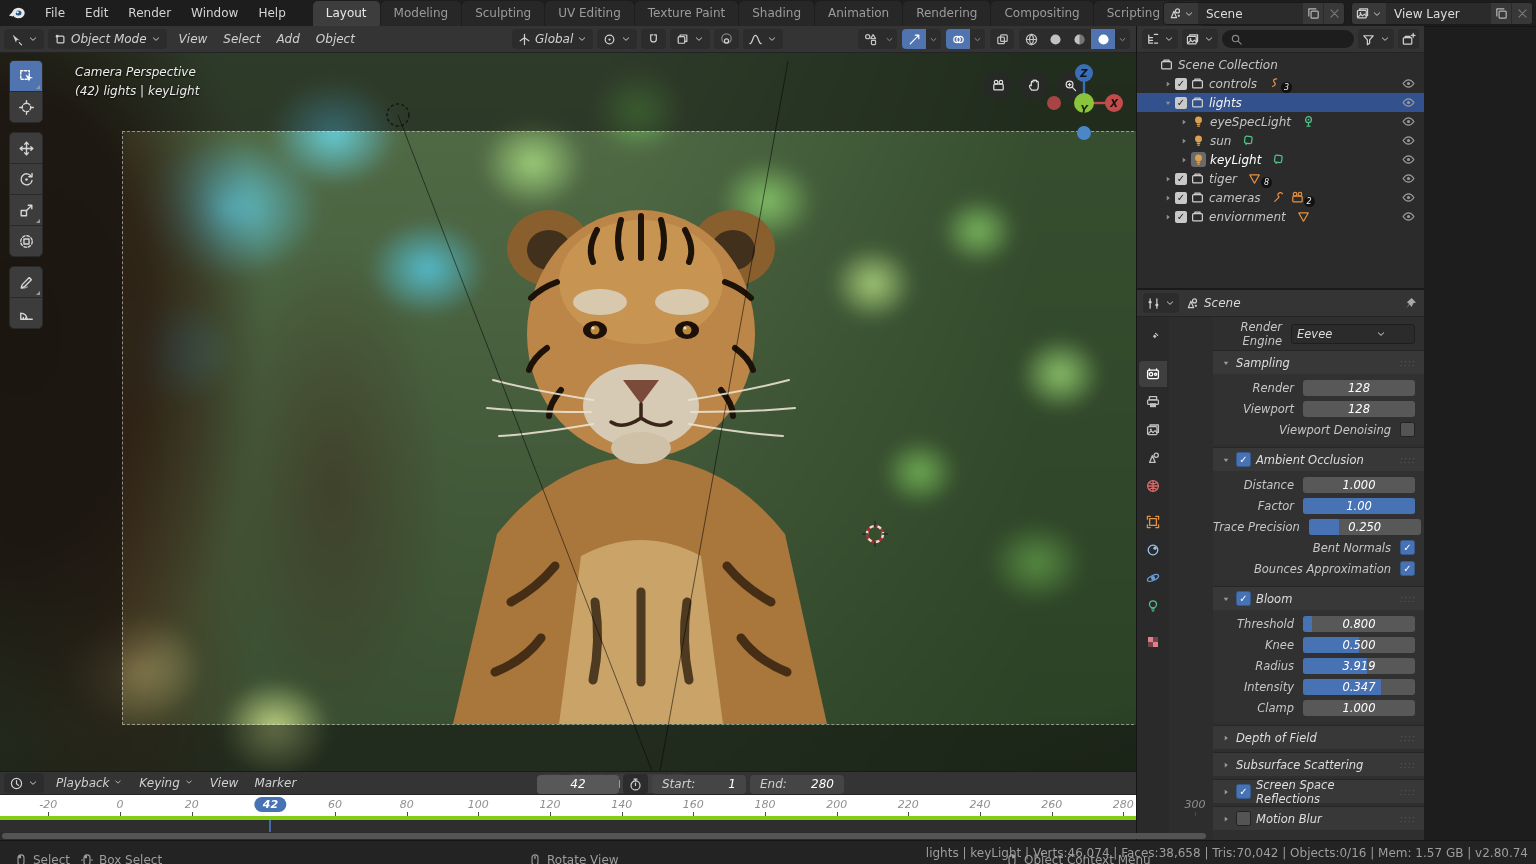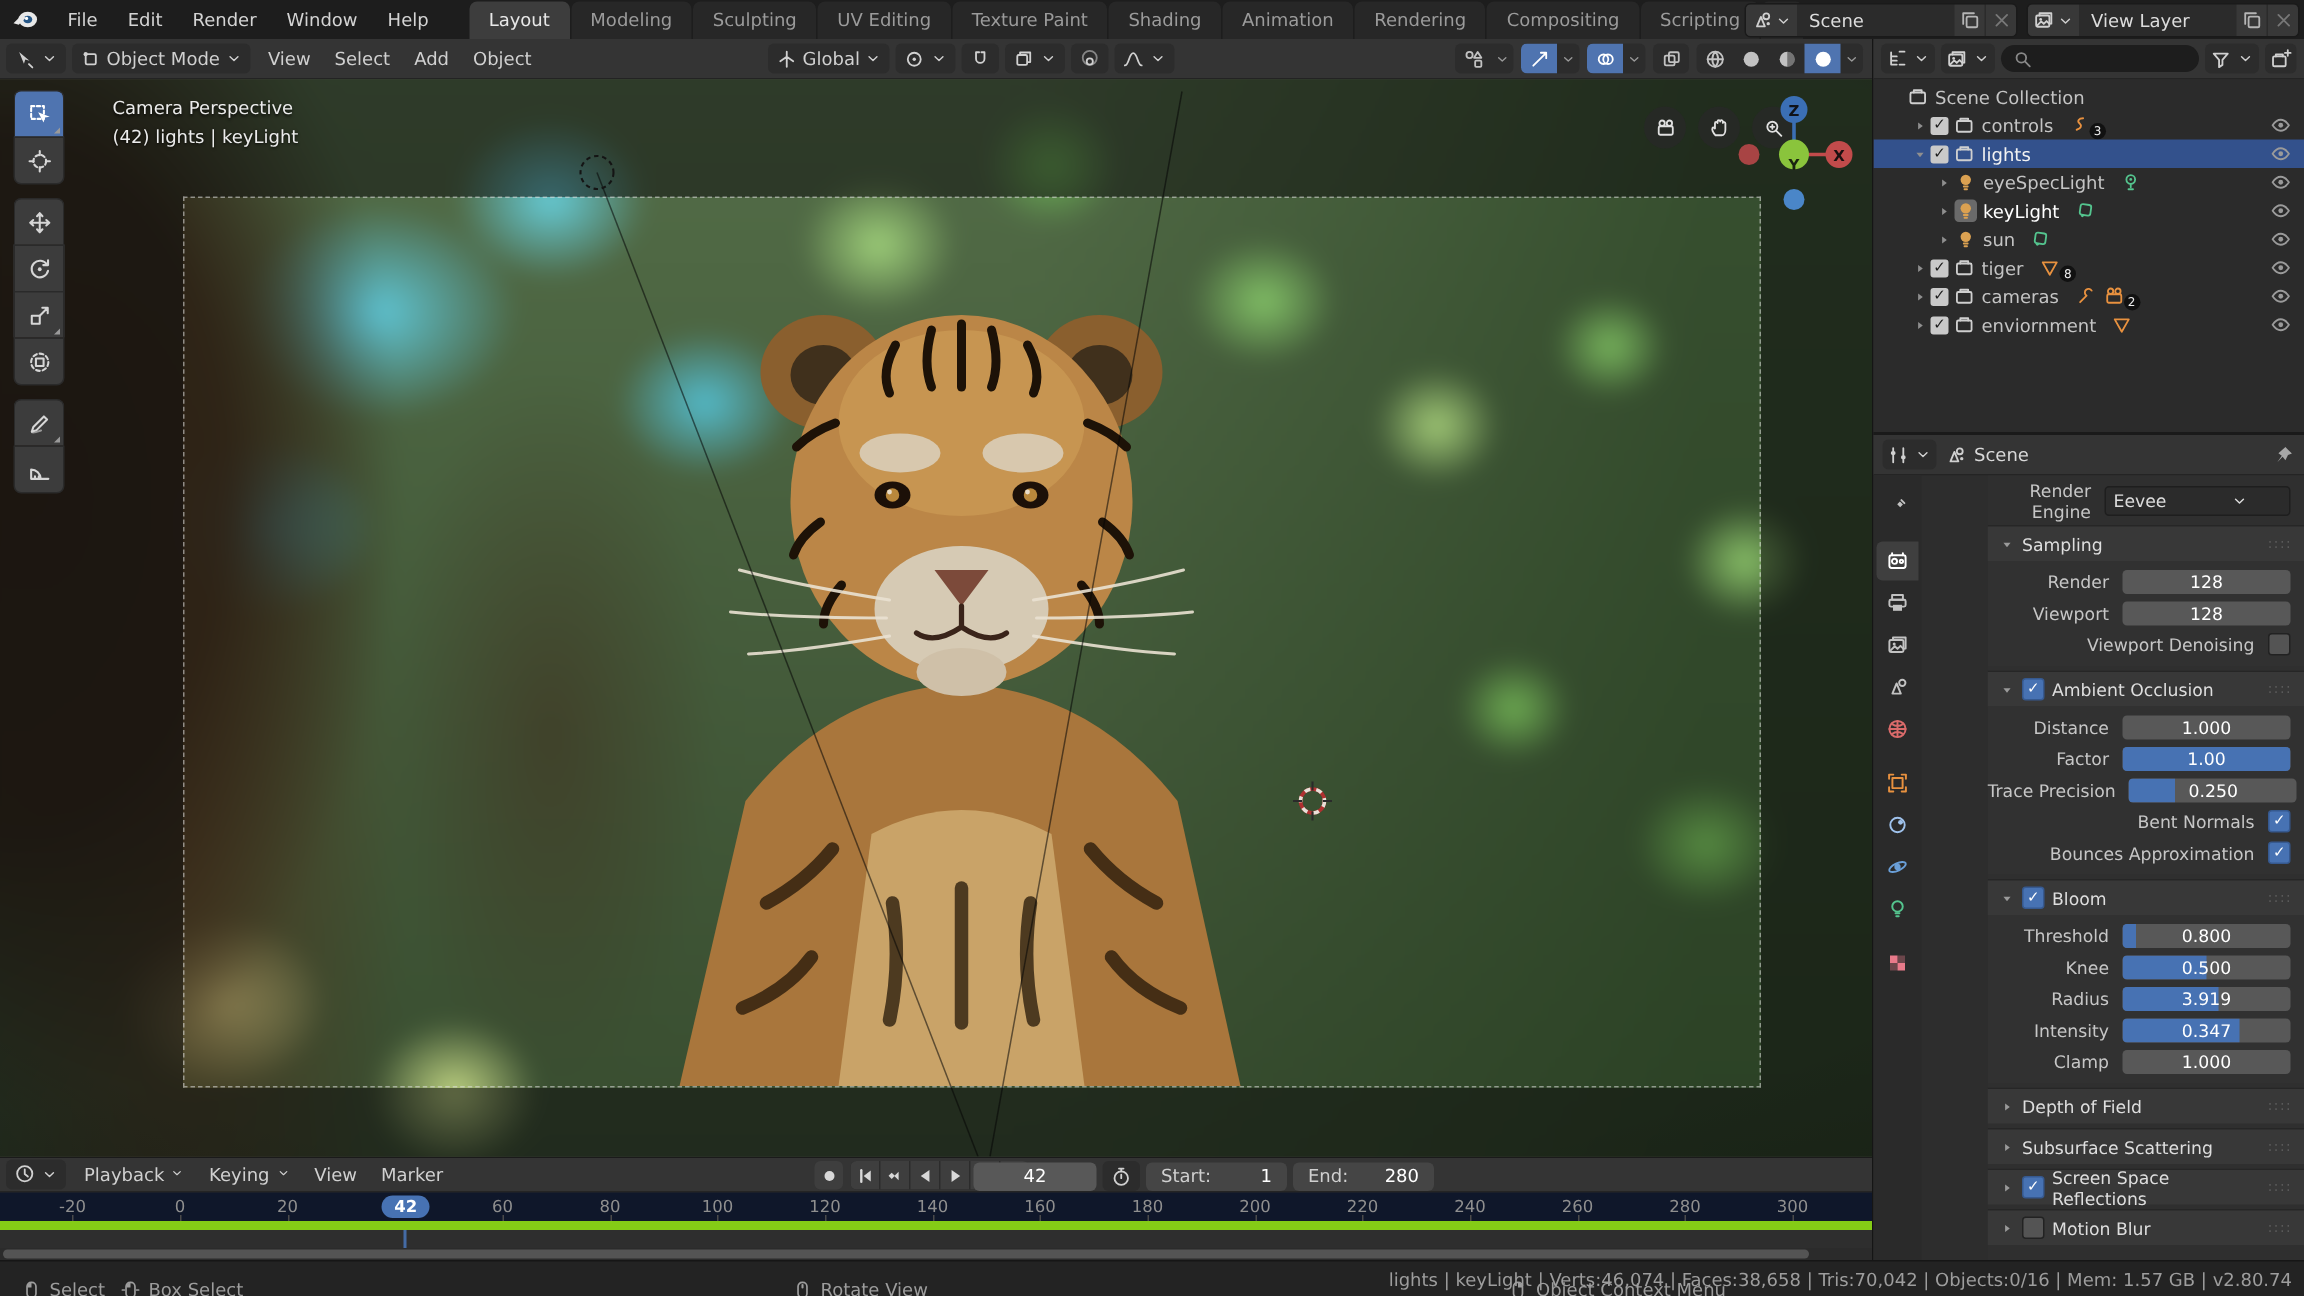--- a/index.html
+++ b/index.html
@@ -18,21 +18,21 @@
   .ws-tab{padding:5px 13px 6px;background:#272727;color:#9b9b9b;border-radius:5px 5px 0 0;height:14px;line-height:14px;}
   .ws-tab.active{background:#3d3d3d;color:#e8e8e8;}
   .ws-tab.add{padding:5px 9px 6px;}
   .tb-right{position:absolute;right:3px;top:2px;display:flex;gap:6px;}
   .id-widget{display:flex;align-items:center;height:21px;background:#2b2b2b;border:1px solid #1a1a1a;border-radius:4px;overflow:hidden;}
   .id-widget .type{display:flex;align-items:center;background:#383838;height:100%;padding:0 3px;gap:1px;}
   .id-widget .name{padding:0 8px;min-width:88px;color:#dcdcdc;}
   .id-widget .mini{display:flex;align-items:center;justify-content:center;width:20px;height:100%;background:#383838;margin-left:1px;color:#b5b5b5;}
   .id-widget .mini.dim{color:#777;}
   
-  #main{position:absolute;left:0;top:26px;width:1536px;height:814px;display:flex;}
+  #main{position:absolute;left:0;top:26px;width:1424px;height:814px;display:flex;font-style:italic;}
   #left{width:1248px;display:flex;flex-direction:column;border-right:1px solid #151515;}
   
   #vp-header{position:relative;height:26px;background:#343434;border-bottom:1px solid #232323;
              display:flex;align-items:center;padding:0 4px;flex:none;}
   .hdr-btn{display:flex;align-items:center;gap:3px;background:#2c2c2c;border-radius:4px;height:20px;padding:0 5px;margin-right:4px;color:#d0d0d0;}
   .hdr-menu{padding:0 8px;color:#d0d0d0;}
   #vph-center{position:absolute;left:512px;top:3px;display:flex;align-items:center;}
   #vph-right{position:absolute;right:6px;top:3px;display:flex;align-items:center;gap:5px;}
   .tg-group{display:flex;background:#2c2c2c;border-radius:4px;overflow:hidden;height:20px;}
   .tg{display:flex;align-items:center;justify-content:center;width:24px;height:20px;color:#c2c2c2;}
@@ -85,21 +85,21 @@
   
   #timeline{height:68px;flex:none;display:flex;flex-direction:column;background:#2b2b2b;border-top:1px solid #1a1a1a;}
   #tl-header{position:relative;height:24px;background:#343434;display:flex;align-items:center;padding:0 4px;border-bottom:1px solid #242424;}
   #tl-transport{position:absolute;left:543px;top:2px;display:flex;align-items:center;gap:5px;}
   .tp-group{display:flex;gap:1px;background:#2c2c2c;border-radius:4px;overflow:hidden;}
   .tp-btn{width:19px;height:19px;background:#3e3e3e;display:flex;align-items:center;justify-content:center;color:#d8d8d8;}
   .tp-btn.rec{border-radius:4px;}
   #tl-fields{position:absolute;right:292px;top:2px;display:flex;align-items:center;gap:4px;}
   .tl-field{height:19px;border-radius:4px;background:#585858;color:#fff;display:flex;align-items:center;justify-content:center;}
   .tl-field.range{background:#454545;color:#cfcfcf;justify-content:space-between;padding:0 10px;}
-  #tl-ruler{position:relative;height:22px;background:#0f172a;border-bottom:6px solid #84cc16;}
+  #tl-ruler{position:relative;height:22px;background:#ffffff;border-bottom:4px solid #84cc16;}
   .tick{position:absolute;top:3px;transform:translateX(-50%);color:#8f8f8f;font-size:11px;}
   .tickline{position:absolute;bottom:0;width:1px;height:4px;background:#4a4a4a;}
   #cur-frame{position:absolute;top:2px;transform:translateX(-50%);background:#4772b3;color:#fff;
              font-weight:bold;font-size:11px;padding:1px 8px;border-radius:9px;}
   #tl-track{position:relative;height:13px;background:#2e2e2e;}
   #playhead{position:absolute;top:0;width:2px;height:13px;background:rgba(71,114,179,.9);}
   #tl-scroll{position:relative;height:9px;background:#2b2b2b;}
   #tl-scroll .bar{position:absolute;left:2px;top:1px;width:1204px;height:6px;border-radius:3px;background:#545454;}
   
   #right{width:287px;display:flex;flex-direction:column;background:#2d2d2d;}
@@ -872,63 +872,63 @@
                   </svg>
                 </span>
               </span>
               <span class="ol-eye icon">
                 <svg width="15" height="15" viewBox="0 0 16 16" fill="none" stroke="currentColor" stroke-width="1.3" stroke-linecap="round" stroke-linejoin="round">
                   <path d="M2.2 8c2-2.9 3.9-3.9 5.8-3.9S11.8 5.1 13.8 8c-2 2.9-3.9 3.9-5.8 3.9S4.2 10.9 2.2 8z"></path>
                   <circle cx="8" cy="8" r="1.7" fill="currentColor" stroke="none"></circle>
                 </svg>
               </span>
             </div>
+            <div class="ol-row">
+              <span style="width:40px;flex:none"></span>
+              <span class="ol-disc">
+                <svg width="10" height="10" viewBox="0 0 16 16" fill="none" stroke="currentColor" stroke-width="1.3" stroke-linecap="round" stroke-linejoin="round">
+                  <path d="M6 4.2l5 3.8-5 3.8z" fill="currentColor" stroke="none"></path>
+                </svg>
+              </span>
+              <span class="icon" style="color:#dba151">
+                <svg width="15" height="15" viewBox="0 0 16 16" fill="none" stroke="currentColor" stroke-width="1.3" stroke-linecap="round" stroke-linejoin="round">
+                  <circle cx="8" cy="6.3" r="3.7" fill="currentColor" stroke="none"></circle>
+                  <path d="M6.6 11h2.8M7.1 13h1.8"></path>
+                </svg>
+              </span>
+              <span class="ol-name">sun</span>
+              <span class="extras">
+                <span class="icon">
+                  <svg width="15" height="15" viewBox="0 0 16 16" fill="none" stroke="currentColor" stroke-width="1.3" stroke-linecap="round" stroke-linejoin="round" style="color:#54c48e">
+                    <rect x="4" y="3.6" width="7.6" height="7.6" rx="1.6" transform="rotate(8 8 7.4)"></rect>
+                    <circle cx="5.6" cy="11.6" r="1" fill="currentColor" stroke="none"></circle>
+                  </svg>
+                </span>
+              </span>
+              <span class="ol-eye icon">
+                <svg width="15" height="15" viewBox="0 0 16 16" fill="none" stroke="currentColor" stroke-width="1.3" stroke-linecap="round" stroke-linejoin="round">
+                  <path d="M2.2 8c2-2.9 3.9-3.9 5.8-3.9S11.8 5.1 13.8 8c-2 2.9-3.9 3.9-5.8 3.9S4.2 10.9 2.2 8z"></path>
+                  <circle cx="8" cy="8" r="1.7" fill="currentColor" stroke="none"></circle>
+                </svg>
+              </span>
+            </div>
             <div class="ol-row active-obj">
               <span style="width:40px;flex:none"></span>
               <span class="ol-disc">
                 <svg width="10" height="10" viewBox="0 0 16 16" fill="none" stroke="currentColor" stroke-width="1.3" stroke-linecap="round" stroke-linejoin="round">
                   <path d="M6 4.2l5 3.8-5 3.8z" fill="currentColor" stroke="none"></path>
                 </svg>
               </span>
               <span class="icon hl" style="color:#dba151">
                 <svg width="15" height="15" viewBox="0 0 16 16" fill="none" stroke="currentColor" stroke-width="1.3" stroke-linecap="round" stroke-linejoin="round">
                   <circle cx="8" cy="6.3" r="3.7" fill="currentColor" stroke="none"></circle>
                   <path d="M6.6 11h2.8M7.1 13h1.8"></path>
                 </svg>
               </span>
               <span class="ol-name">keyLight</span>
-              <span class="extras">
-                <span class="icon">
-                  <svg width="15" height="15" viewBox="0 0 16 16" fill="none" stroke="currentColor" stroke-width="1.3" stroke-linecap="round" stroke-linejoin="round" style="color:#54c48e">
-                    <rect x="4" y="3.6" width="7.6" height="7.6" rx="1.6" transform="rotate(8 8 7.4)"></rect>
-                    <circle cx="5.6" cy="11.6" r="1" fill="currentColor" stroke="none"></circle>
-                  </svg>
-                </span>
-              </span>
-              <span class="ol-eye icon">
-                <svg width="15" height="15" viewBox="0 0 16 16" fill="none" stroke="currentColor" stroke-width="1.3" stroke-linecap="round" stroke-linejoin="round">
-                  <path d="M2.2 8c2-2.9 3.9-3.9 5.8-3.9S11.8 5.1 13.8 8c-2 2.9-3.9 3.9-5.8 3.9S4.2 10.9 2.2 8z"></path>
-                  <circle cx="8" cy="8" r="1.7" fill="currentColor" stroke="none"></circle>
-                </svg>
-              </span>
-            </div>
-            <div class="ol-row">
-              <span style="width:40px;flex:none"></span>
-              <span class="ol-disc">
-                <svg width="10" height="10" viewBox="0 0 16 16" fill="none" stroke="currentColor" stroke-width="1.3" stroke-linecap="round" stroke-linejoin="round">
-                  <path d="M6 4.2l5 3.8-5 3.8z" fill="currentColor" stroke="none"></path>
-                </svg>
-              </span>
-              <span class="icon" style="color:#dba151">
-                <svg width="15" height="15" viewBox="0 0 16 16" fill="none" stroke="currentColor" stroke-width="1.3" stroke-linecap="round" stroke-linejoin="round">
-                  <circle cx="8" cy="6.3" r="3.7" fill="currentColor" stroke="none"></circle>
-                  <path d="M6.6 11h2.8M7.1 13h1.8"></path>
-                </svg>
-              </span>
-              <span class="ol-name">sun</span>
               <span class="extras">
                 <span class="icon">
                   <svg width="15" height="15" viewBox="0 0 16 16" fill="none" stroke="currentColor" stroke-width="1.3" stroke-linecap="round" stroke-linejoin="round" style="color:#54c48e">
                     <rect x="4" y="3.6" width="7.6" height="7.6" rx="1.6" transform="rotate(8 8 7.4)"></rect>
                     <circle cx="5.6" cy="11.6" r="1" fill="currentColor" stroke="none"></circle>
                   </svg>
                 </span>
               </span>
               <span class="ol-eye icon">
                 <svg width="15" height="15" viewBox="0 0 16 16" fill="none" stroke="currentColor" stroke-width="1.3" stroke-linecap="round" stroke-linejoin="round">

